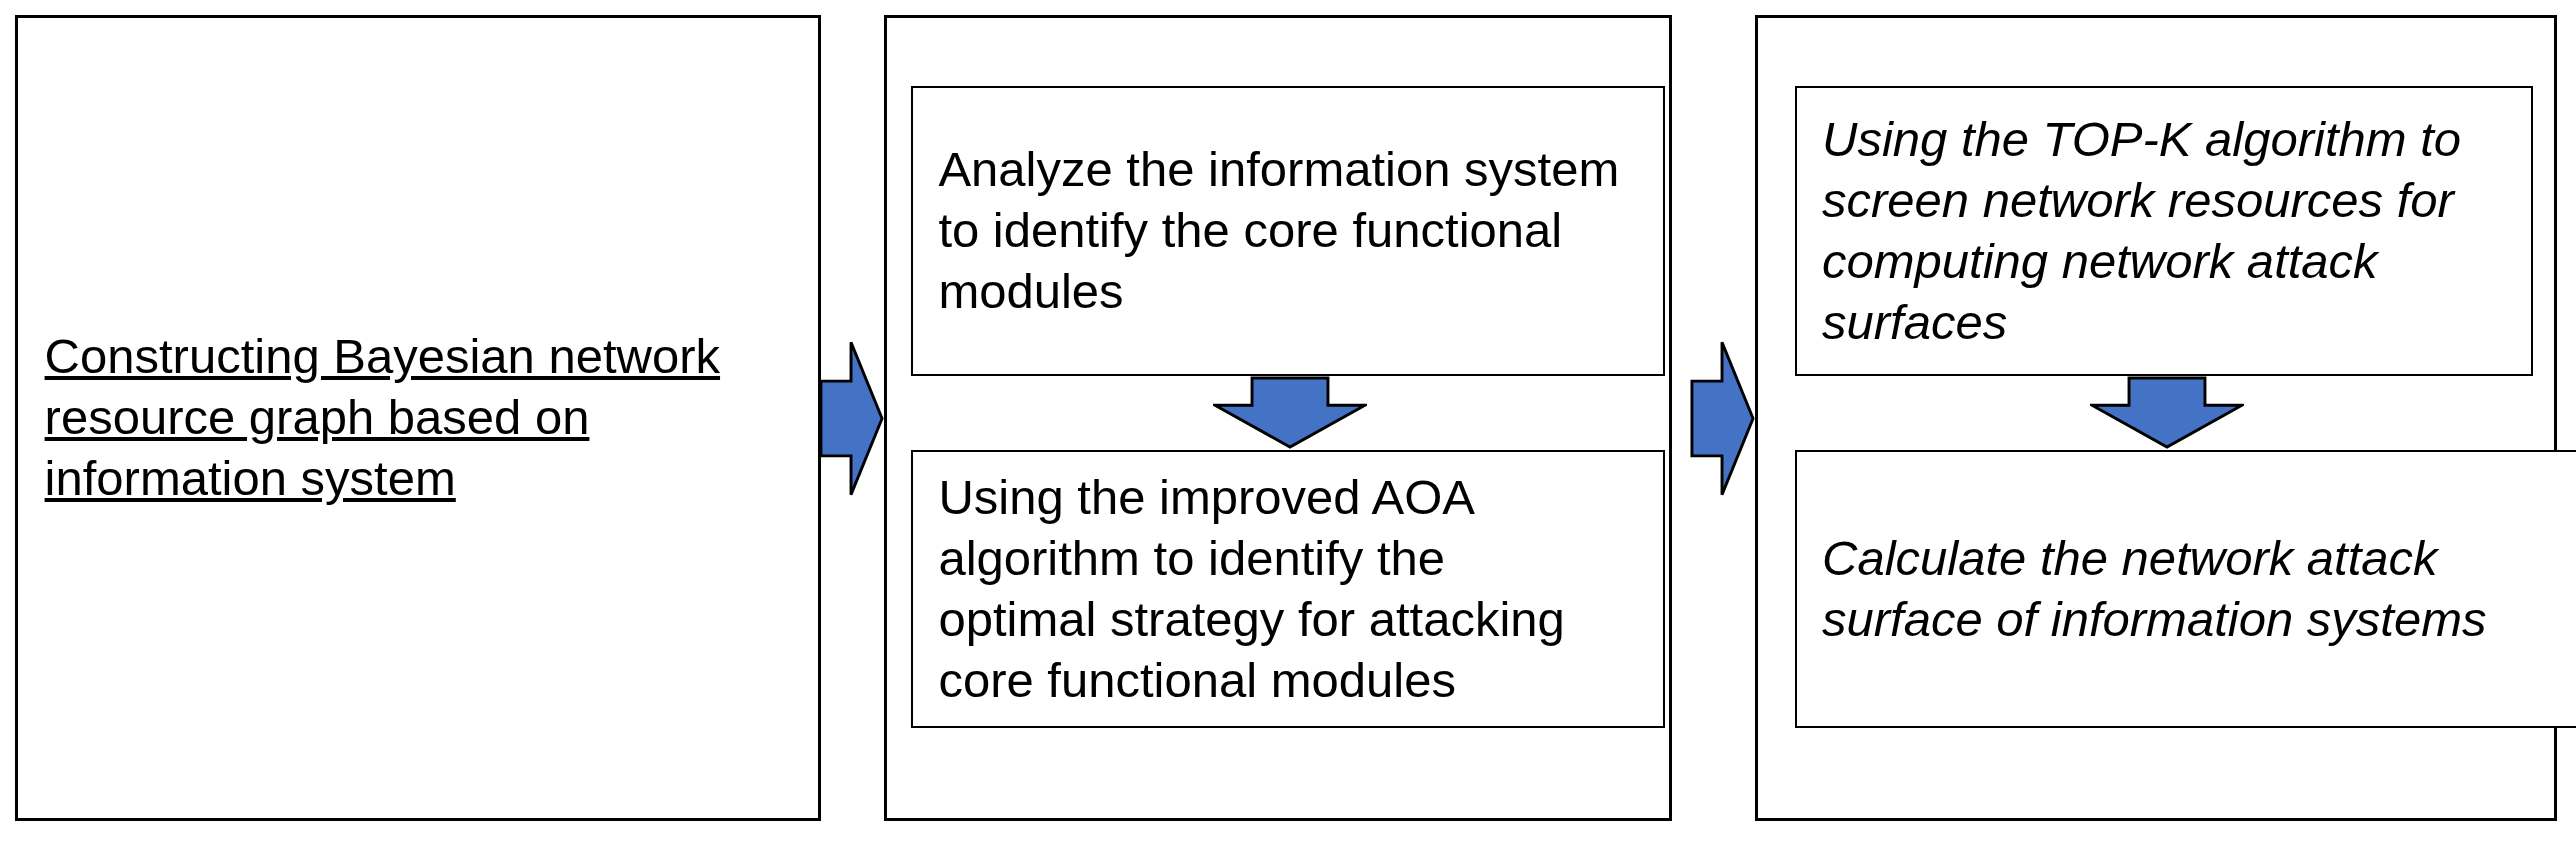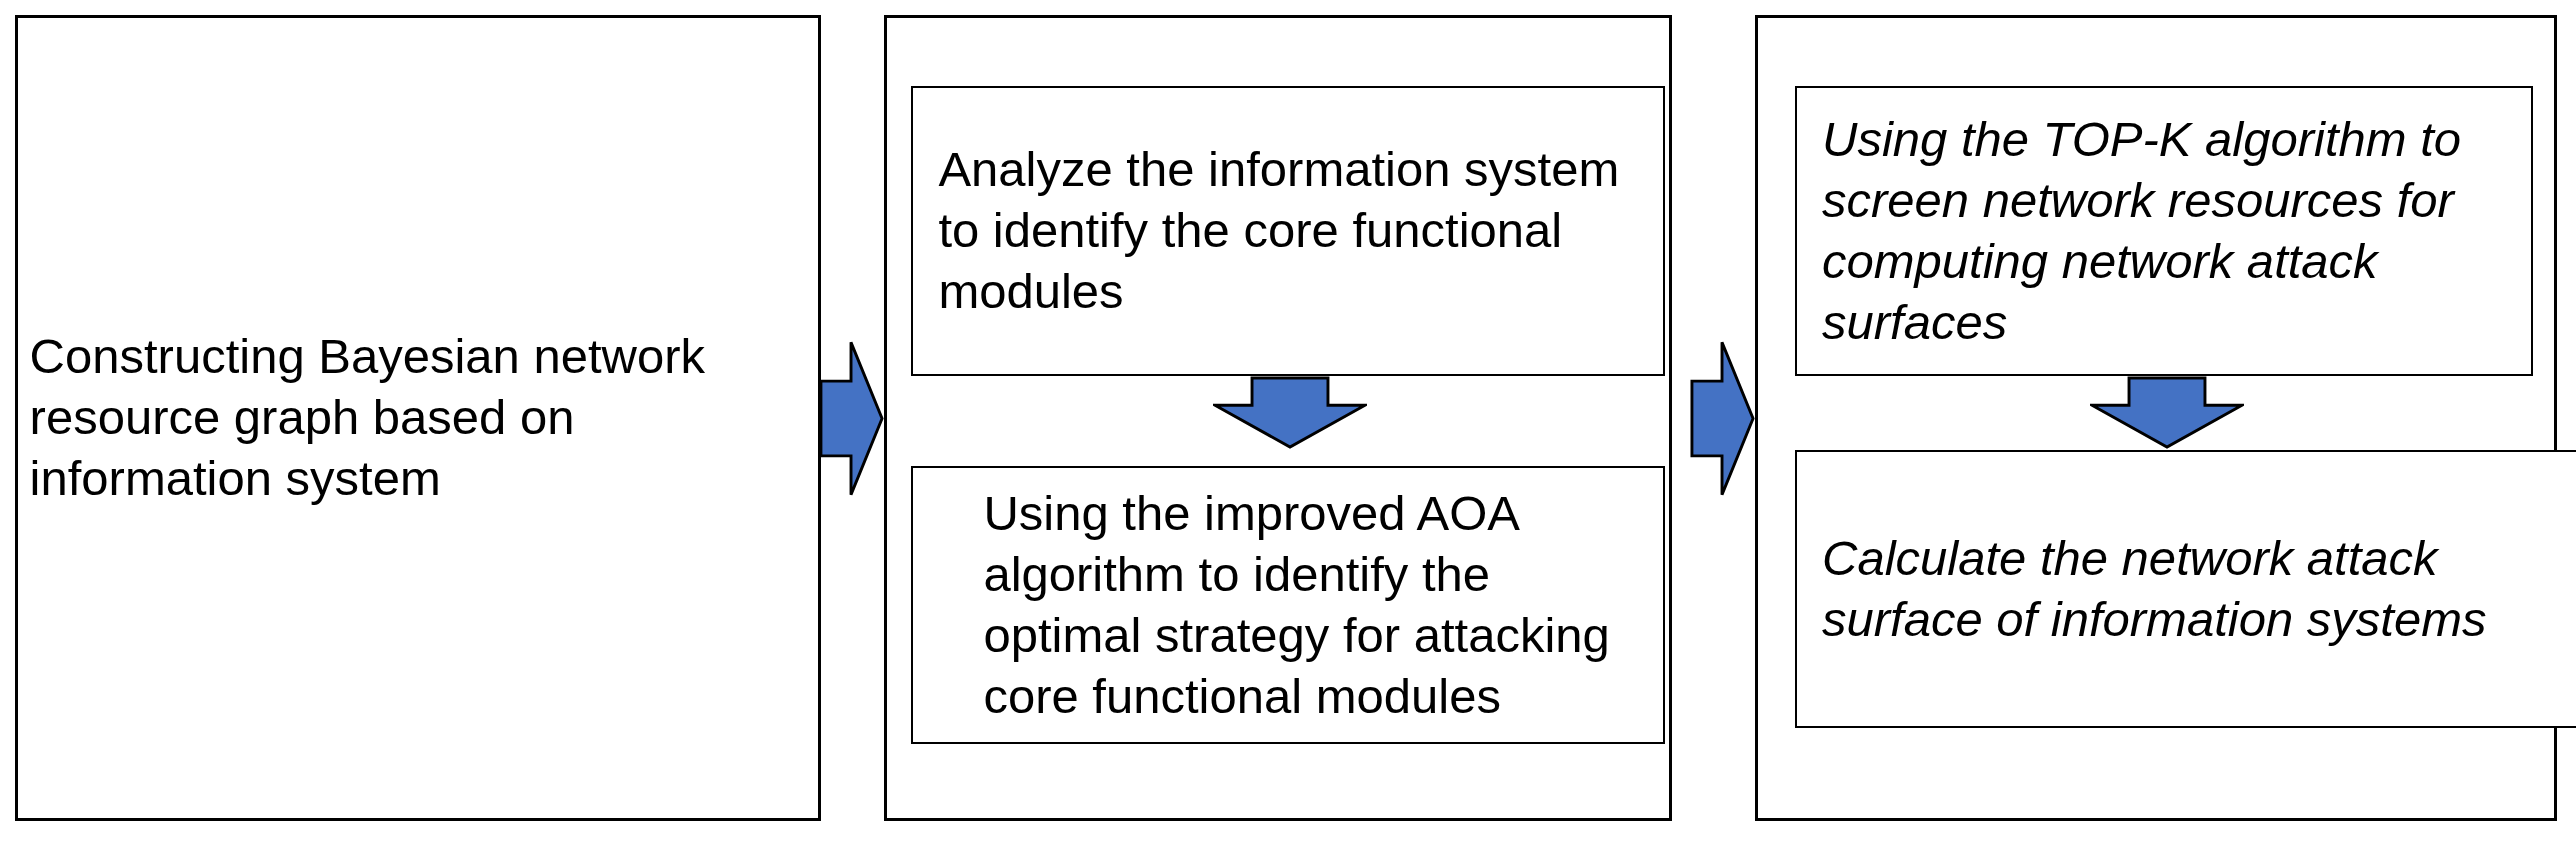--- a/index.html
+++ b/index.html
@@ -28,32 +28,32 @@
   .stage3 { left: 1755px; width: 802px; font-style: italic; }
   .inner-box {
     position: absolute;
     background: #ffffff;
     border: 2.9px solid #000000;
     box-sizing: border-box;
     display: flex;
     align-items: center;
   }
   .stage2 .inner-step1 { left: 24.4px; top: 68px;  width: 754px; height: 290px; }
-  .stage2 .inner-step2 { left: 24.4px; top: 448px; width: 754px; height: 278px; padding-left: 45px; }
+  .stage2 .inner-step2 { left: 24.4px; top: 432px; width: 754px; height: 278px; }
   .stage3 .inner-step1 { left: 37px; top: 68px;  width: 738px; height: 290px; }
   .stage3 .inner-step2 { left: 37px; top: 432px; width: 856px; height: 278px; }
   .box-text {
     font-size: 49px;
     line-height: 61px;
     white-space: pre-line;
     text-align: left;
     padding-left: 25px;
     padding-right: 11.7px;
   }
-  .stage1 .box-text { padding-left: 12px; }
+  .stage1 .box-text { padding-left: 27px; text-decoration: underline; }
   .arrow-right {
     position: absolute;
     top: 339px;
     width: 65px;
     height: 159px;
   }
   .arrow-right-1 { left: 819px; }
   .arrow-right-2 { left: 1690px; }
   .arrow-down {
     position: absolute;

